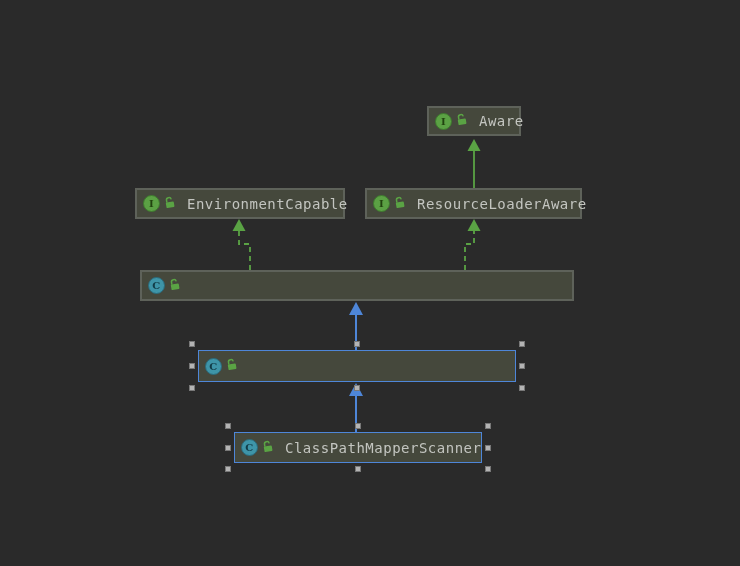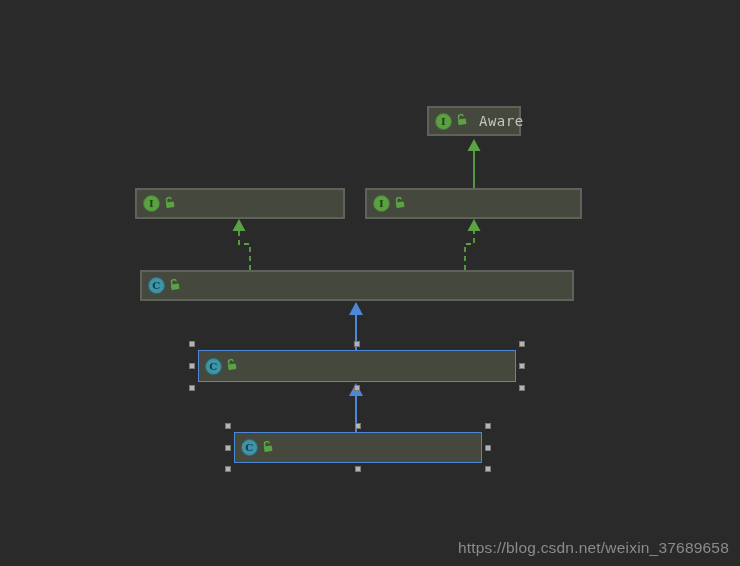--- a/index.html
+++ b/index.html
@@ -64,27 +64,29 @@
             <rect x="2" y="6" width="8" height="5.6" rx="0.8" fill="#5aa344"></rect>
           </svg></span>
         <span class="node-label">Aware</span>
       </div>
       <div class="node" style="left: 135px; top: 188px; width: 210px; height: 31px;">
         <span class="type-icon interface">I</span>
         <span class="lock-icon"><svg width="12" height="13" viewBox="0 0 12 13">
             <path d="M3.2 6.2 V4.1 a2.4 2.4 0 0 1 4.8 -0.4" fill="none" stroke="#5aa344" stroke-width="1.5"></path>
             <rect x="2" y="6" width="8" height="5.6" rx="0.8" fill="#5aa344"></rect>
           </svg></span>
+        <span class="node-label">EnvironmentCapable</span>
       </div>
       <div class="node" style="left: 365px; top: 188px; width: 217px; height: 31px;">
         <span class="type-icon interface">I</span>
         <span class="lock-icon"><svg width="12" height="13" viewBox="0 0 12 13">
             <path d="M3.2 6.2 V4.1 a2.4 2.4 0 0 1 4.8 -0.4" fill="none" stroke="#5aa344" stroke-width="1.5"></path>
             <rect x="2" y="6" width="8" height="5.6" rx="0.8" fill="#5aa344"></rect>
           </svg></span>
+        <span class="node-label">ResourceLoaderAware</span>
       </div>
       <div class="node" style="left: 140px; top: 270px; width: 434px; height: 31px;">
         <span class="type-icon class">C</span>
         <span class="lock-icon"><svg width="12" height="13" viewBox="0 0 12 13">
             <path d="M3.2 6.2 V4.1 a2.4 2.4 0 0 1 4.8 -0.4" fill="none" stroke="#5aa344" stroke-width="1.5"></path>
             <rect x="2" y="6" width="8" height="5.6" rx="0.8" fill="#5aa344"></rect>
           </svg></span>
       </div>
       <div class="node selected" style="left: 198px; top: 350px; width: 318px; height: 32px;">
         <span class="type-icon class">C</span>
@@ -100,24 +102,24 @@
       <div class="handle" style="left: 519px; top: 363px;"></div>
       <div class="handle" style="left: 189px; top: 385px;"></div>
       <div class="handle" style="left: 354px; top: 385px;"></div>
       <div class="handle" style="left: 519px; top: 385px;"></div>
       <div class="node selected" style="left: 234px; top: 432px; width: 248px; height: 31px;">
         <span class="type-icon class">C</span>
         <span class="lock-icon"><svg width="12" height="13" viewBox="0 0 12 13">
             <path d="M3.2 6.2 V4.1 a2.4 2.4 0 0 1 4.8 -0.4" fill="none" stroke="#5aa344" stroke-width="1.5"></path>
             <rect x="2" y="6" width="8" height="5.6" rx="0.8" fill="#5aa344"></rect>
           </svg></span>
+        <span class="node-label">ClassPathMapperScanner</span>
       </div>
       <div class="handle" style="left: 225px; top: 423px;"></div>
       <div class="handle" style="left: 355px; top: 423px;"></div>
       <div class="handle" style="left: 485px; top: 423px;"></div>
       <div class="handle" style="left: 225px; top: 444.5px;"></div>
       <div class="handle" style="left: 485px; top: 444.5px;"></div>
       <div class="handle" style="left: 225px; top: 466px;"></div>
       <div class="handle" style="left: 355px; top: 466px;"></div>
       <div class="handle" style="left: 485px; top: 466px;"></div>
     </div>
-  <div class="watermark">https://blog.csdn.net/weixin_37689658</div>
 </div>
 
 </body></html>

